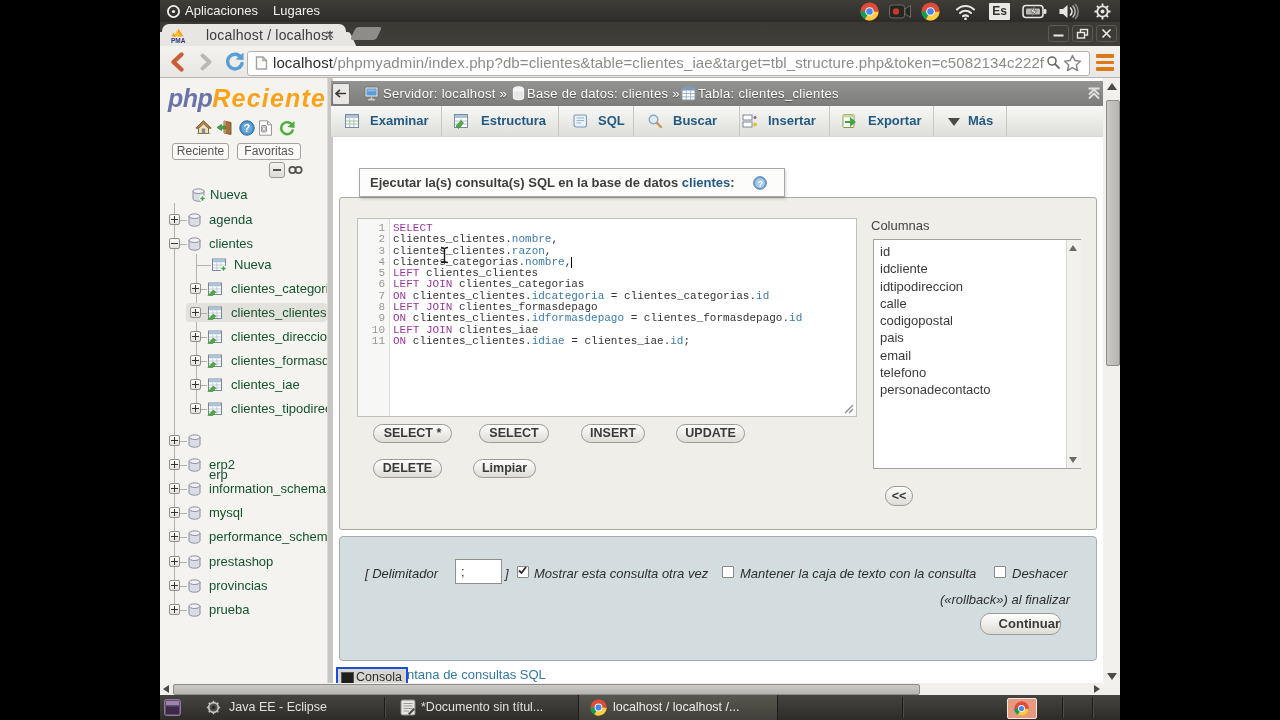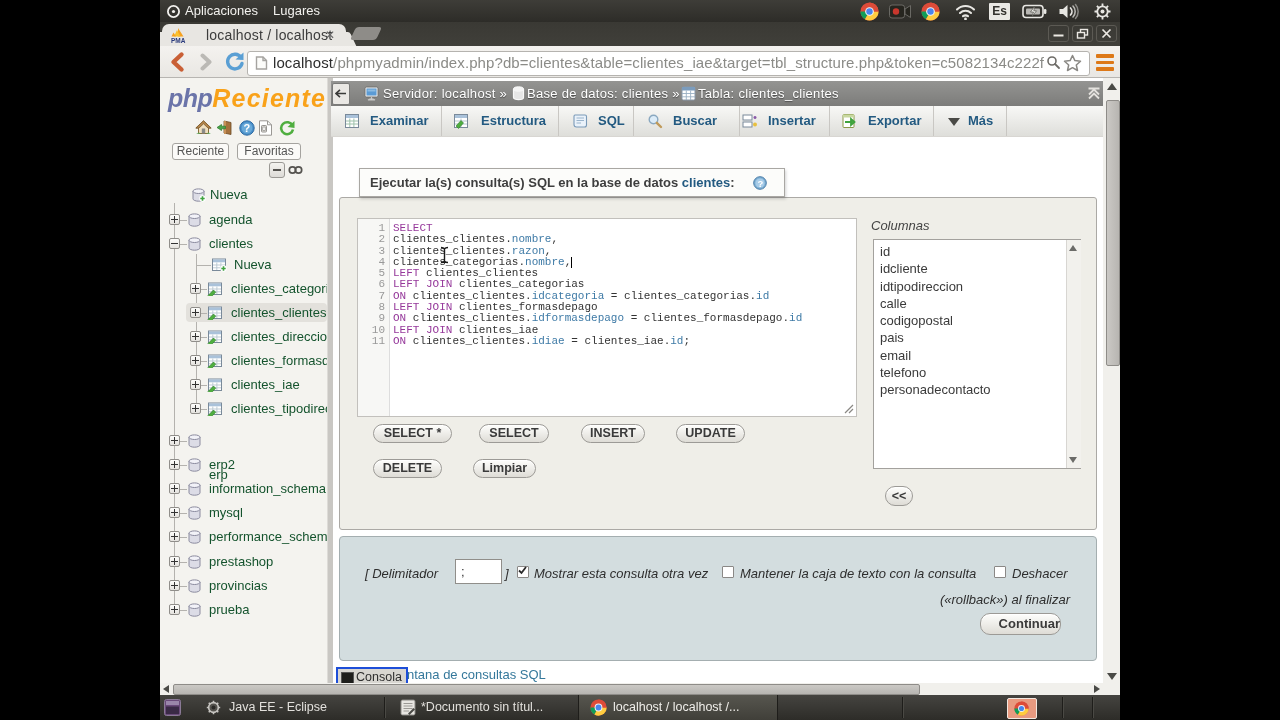--- a/index.html
+++ b/index.html
@@ -512,21 +512,21 @@
 <span class="k">LEFT JOIN</span> clientes_iae
 <span class="k">ON</span> clientes_clientes.<span class="v">idiae</span> = clientes_iae.<span class="v">id</span>;</div>
     <div class="abs" style="left:213px;top:38px;width:1px;height:11px;background:#000;"></div>
     <svg class="abs" style="left:486px;top:185px" width="10" height="10" viewBox="0 0 10 10">
       <path d="M9 1 L1 9 M9 5 L5 9 M9 9 L9 9" stroke="#8a8884" stroke-width="1.2"></path>
     </svg>
     <svg class="abs" style="left:80px;top:27px" width="13" height="18" viewBox="0 0 13 18">
       <path d="M3 1.5 Q5.5 1.5 6.5 2.8 Q7.5 1.5 10 1.5 M3 16.5 Q5.5 16.5 6.5 15.2 Q7.5 16.5 10 16.5 M6.5 2.8 L6.5 15.2" stroke="#1a1a1a" stroke-width="1.4" fill="none"></path>
     </svg>
   </div>
-  <div class="t" style="left:711px;top:218px;font-size:13px;color:#444;font-style:italic;">Columnas</div>
+  <div class="t" style="left:711px;top:218px;font-size:13px;color:#444;">Columnas</div>
   <div class="abs" id="collist">
     <div class="colitem" style="top:3px;">id<br>idcliente<br>idtipodireccion<br>calle<br>codigopostal<br>pais<br>email<br>telefono<br>personadecontacto</div>
     <div class="abs" style="left:192px;top:0;width:14px;height:228px;background:#f2f1ed;border-left:1px solid #d8d6d2;"></div>
     <div class="arr" style="left:195px;top:5px;border-left:4px solid transparent;border-right:4px solid transparent;border-bottom:6px solid #6b6b68;"></div>
     <div class="arr" style="left:195px;top:217px;border-left:4px solid transparent;border-right:4px solid transparent;border-top:6px solid #6b6b68;"></div>
   </div>
   <div class="pbtn" style="left:213px;top:424px;width:77px;height:17px;line-height:17px;">SELECT *</div>
   <div class="pbtn" style="left:319px;top:424px;width:68px;height:17px;line-height:17px;">SELECT</div>
   <div class="pbtn" style="left:421px;top:424px;width:62px;height:17px;line-height:17px;">INSERT</div>
   <div class="pbtn" style="left:516px;top:424px;width:67px;height:17px;line-height:17px;">UPDATE</div>

